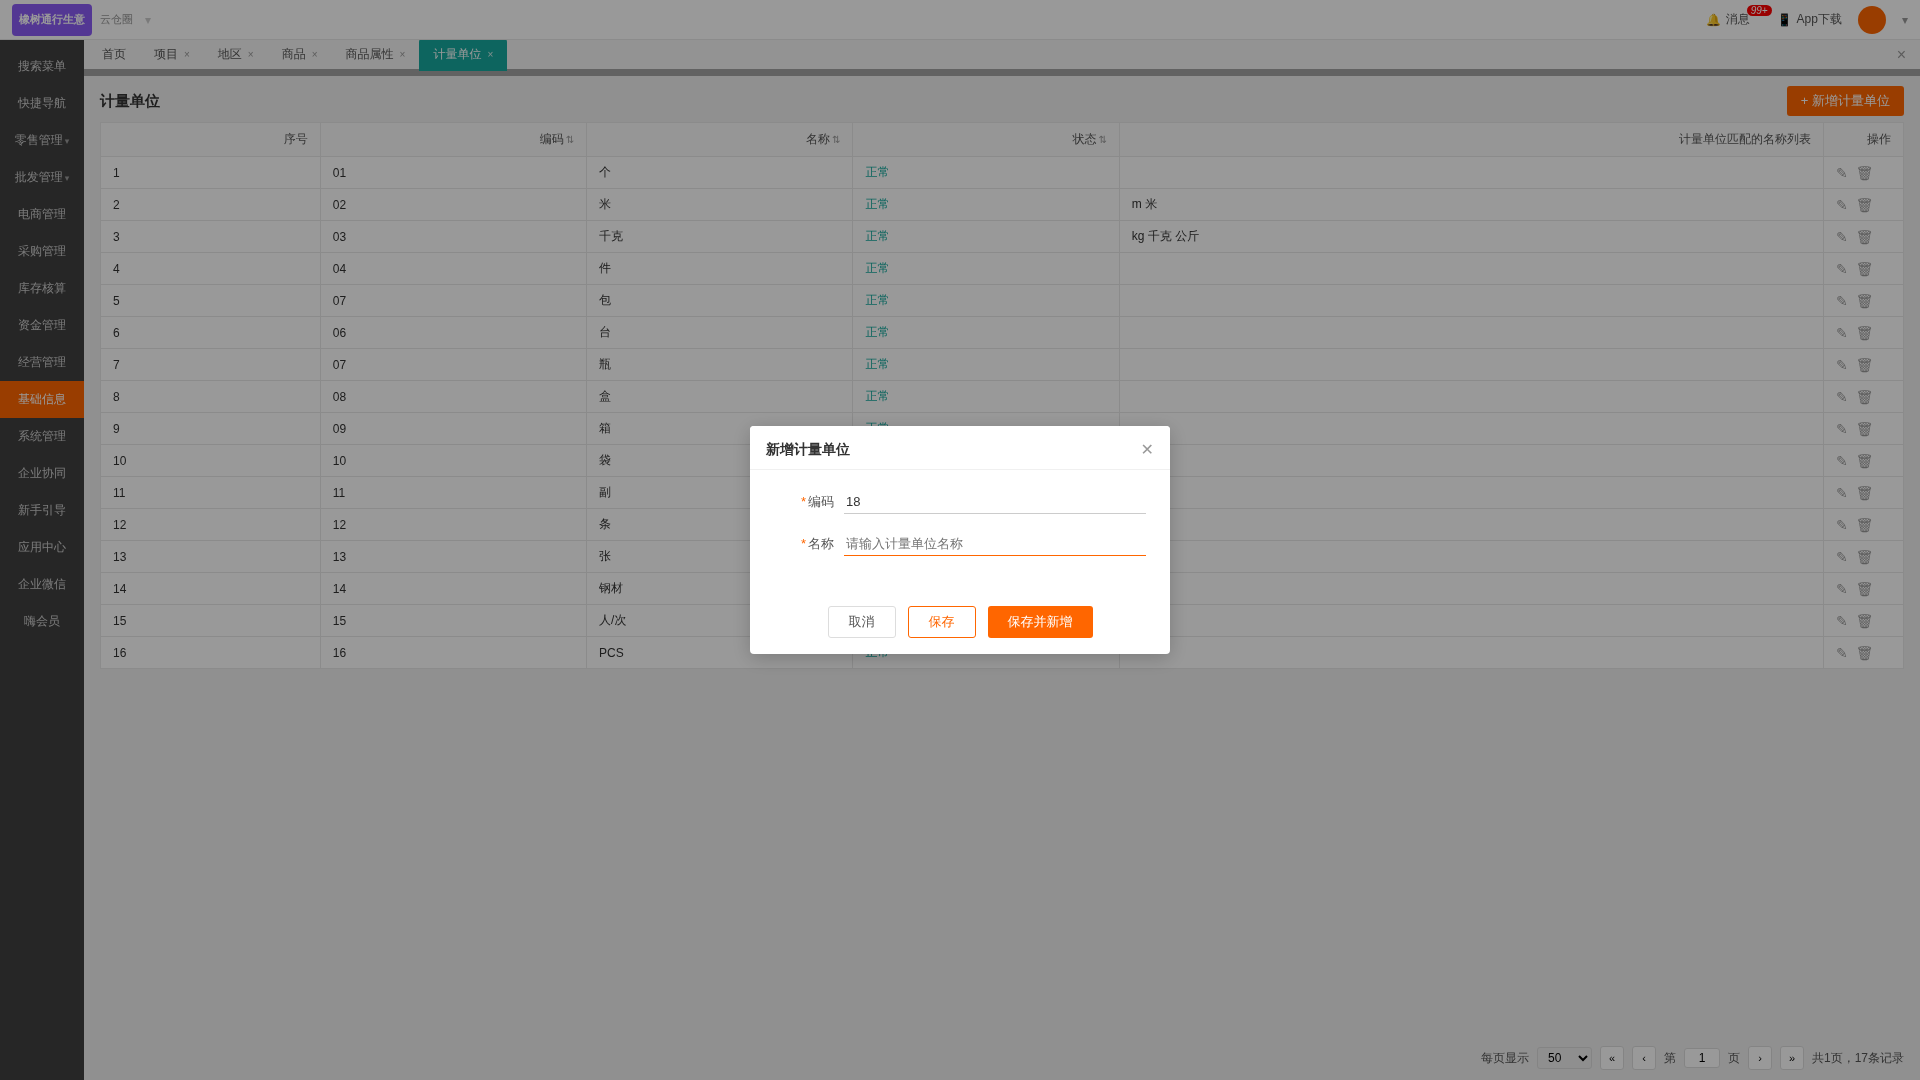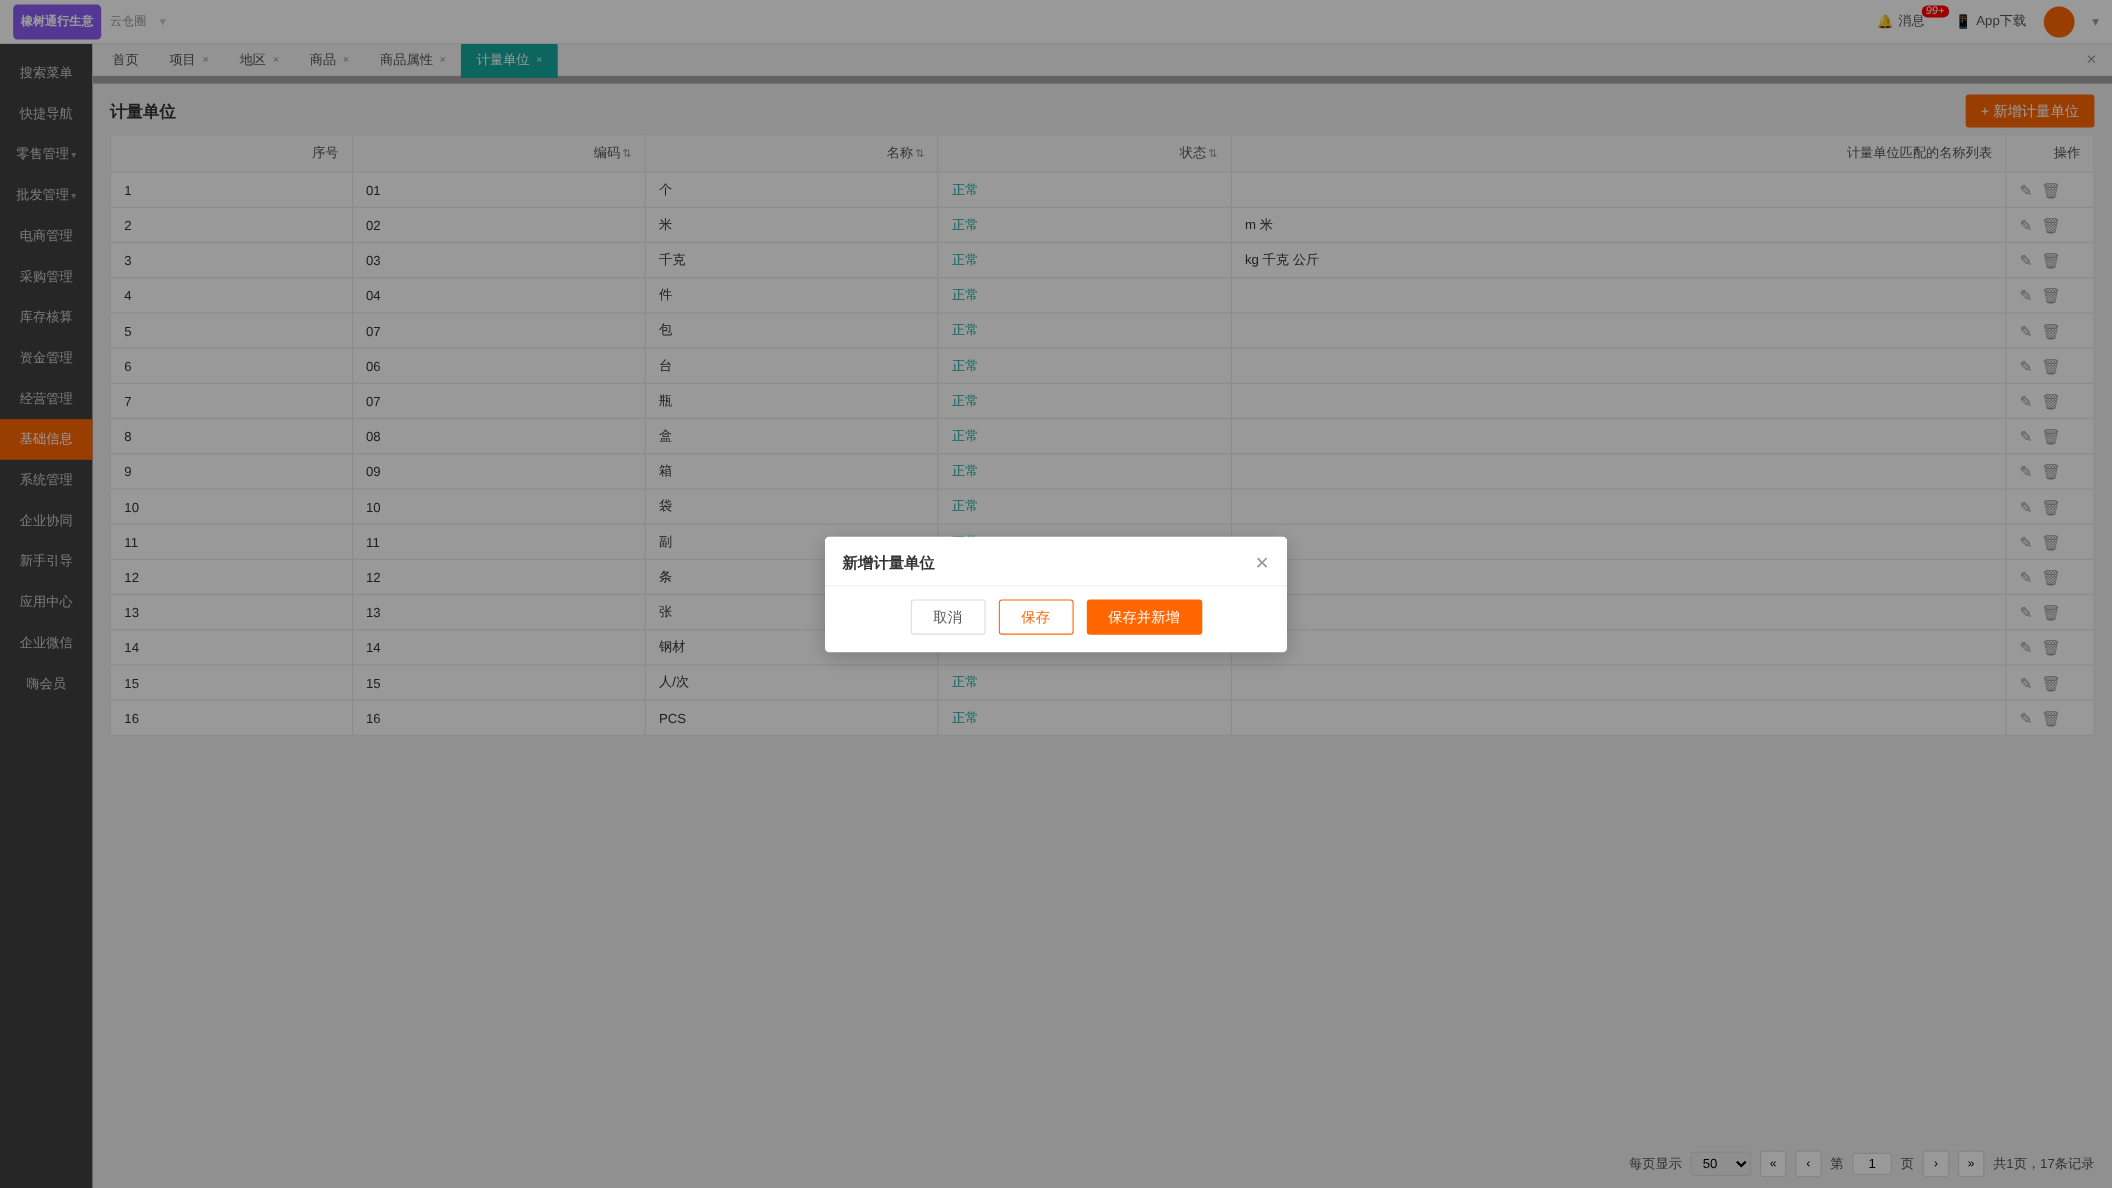--- a/index.html
+++ b/index.html
@@ -713,19 +713,33 @@
 
   </div>
 </div>
 
 <div class="overlay">
   <div class="modal">
     <div class="modal-header">
       <span class="modal-title">新增计量单位</span>
       <span class="modal-close">✕</span>
     </div>
+    <div class="modal-body">
+      <div class="form-row">
+        <label class="form-label">
+          <span class="required">*</span><span>编码</span>
+        </label>
+        <input type="text" class="form-input" value="18" style="">
+      </div>
+      <div class="form-row">
+        <label class="form-label">
+          <span class="required">*</span><span>名称</span>
+        </label>
+        <input type="text" class="form-input focused" placeholder="请输入计量单位名称" style="">
+      </div>
+    </div>
     <div class="modal-footer">
       <button class="btn-cancel">取消</button>
       <button class="btn-save">保存</button>
       <button class="btn-save-new">保存并新增</button>
     </div>
   </div>
 </div>
 
 </body></html>

